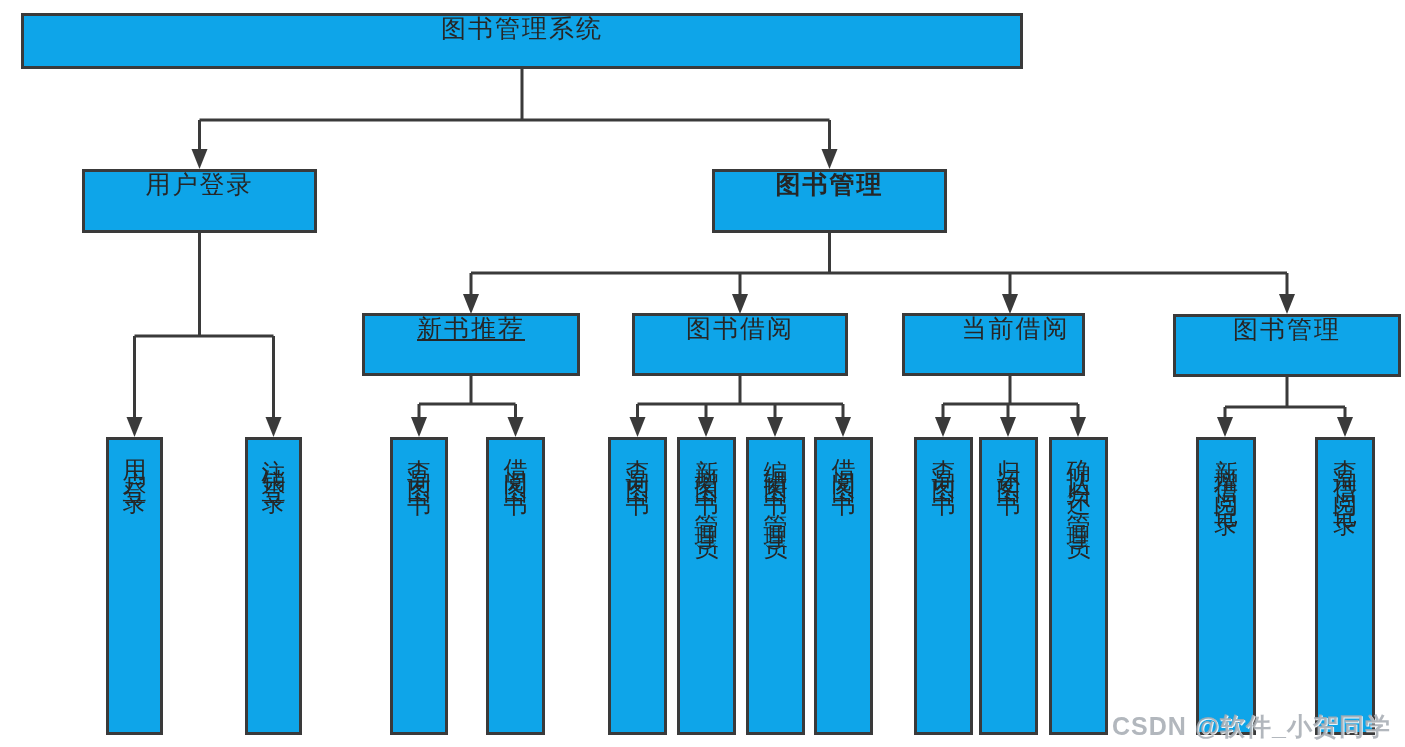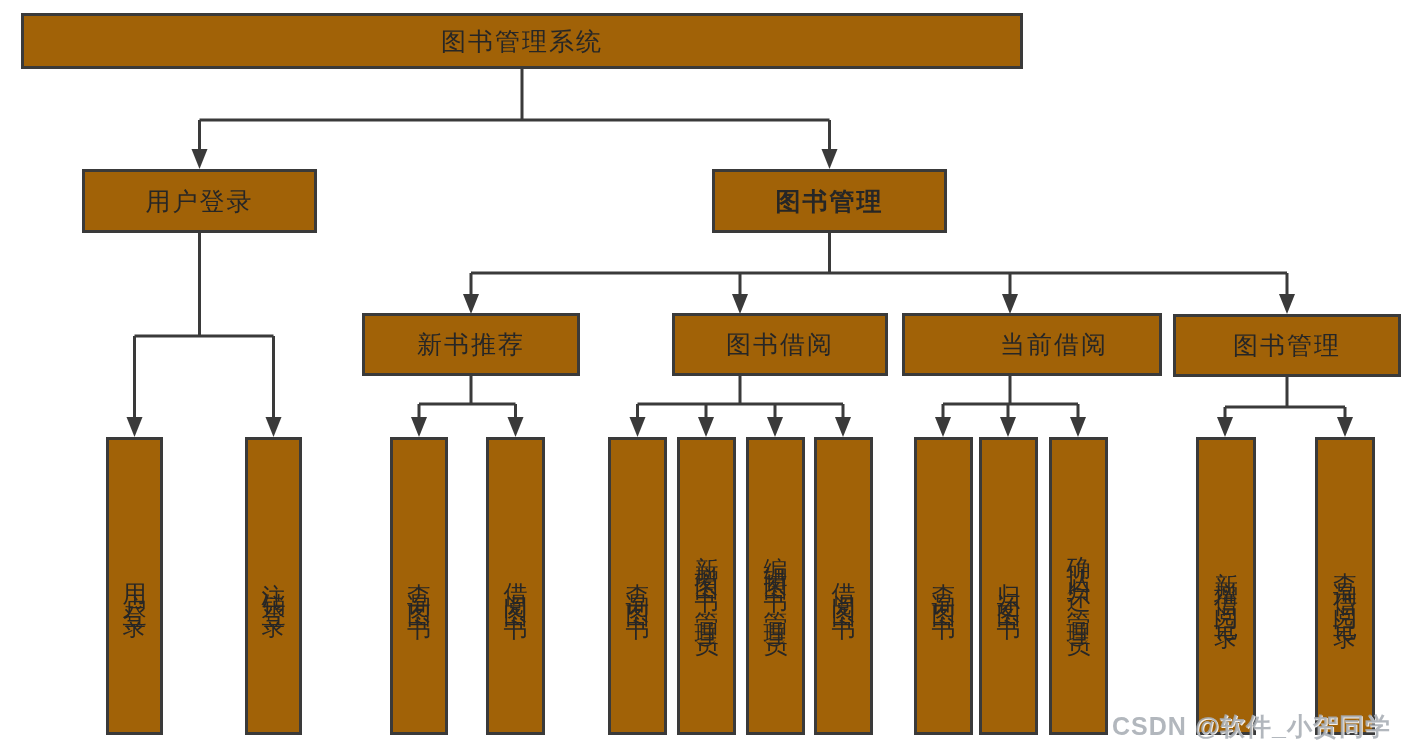--- a/index.html
+++ b/index.html
@@ -11,25 +11,24 @@
   body{font-family:"Liberation Sans","DejaVu Sans",sans-serif;color:var(--text);}
   .stage{
     position:relative;
     width:1405px;height:747px;
     background:var(--bg);
     overflow:hidden;
   }
   svg.connectors{position:absolute;left:0;top:0;}
   .box{
     position:absolute;
-    background:#a16207;
+    background:#0ea5e9;
     border:3px solid var(--line);
     box-sizing:border-box;
     display:flex;
-    align-items:center;
     justify-content:center;
   }
   .hlabel{
     font-size:25px;
     letter-spacing:2px;
     color:var(--text);
     white-space:nowrap;
     line-height:1;
   }
   
@@ -101,27 +100,27 @@
     <span class="hlabel">图书管理系统</span>
   </div>
 
   <div class="box lvl2" style="left:82px;">
     <span class="hlabel">用户登录</span>
   </div>
   <div class="box lvl2" style="left:712px;font-weight:bold;">
     <span class="hlabel">图书管理</span>
   </div>
 
-  <div class="box lvl3" style="left:362px;width:218px;">
+  <div class="box lvl3" style="left:362px;width:218px;text-decoration:underline;">
     <span class="hlabel">新书推荐</span>
   </div>
-  <div class="box lvl3" style="left:632px;width:216px;margin-left:40px;">
+  <div class="box lvl3" style="left:632px;width:216px;">
     <span class="hlabel">图书借阅</span>
   </div>
-  <div class="box lvl3" style="left:902px;width:260px;padding-left:44px;">
+  <div class="box lvl3" style="left:902px;width:183px;padding-left:44px;">
     <span class="hlabel">当前借阅</span>
   </div>
   <div class="box lvl3" style="left:1173px;top:314px;width:228px;">
     <span class="hlabel">图书管理</span>
   </div>
 
   <div class="box vbox" style="left:106px;width:57px;">
     <span class="vlabel">用户登录</span>
   </div>
   <div class="box vbox" style="left:245px;width:57px;">

